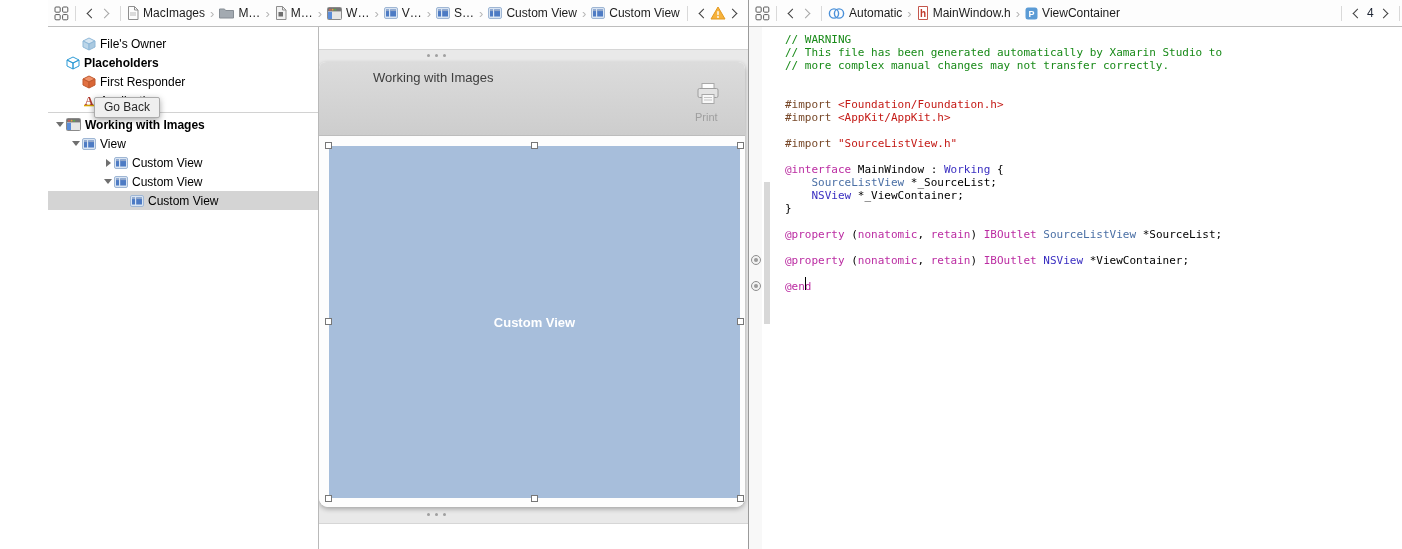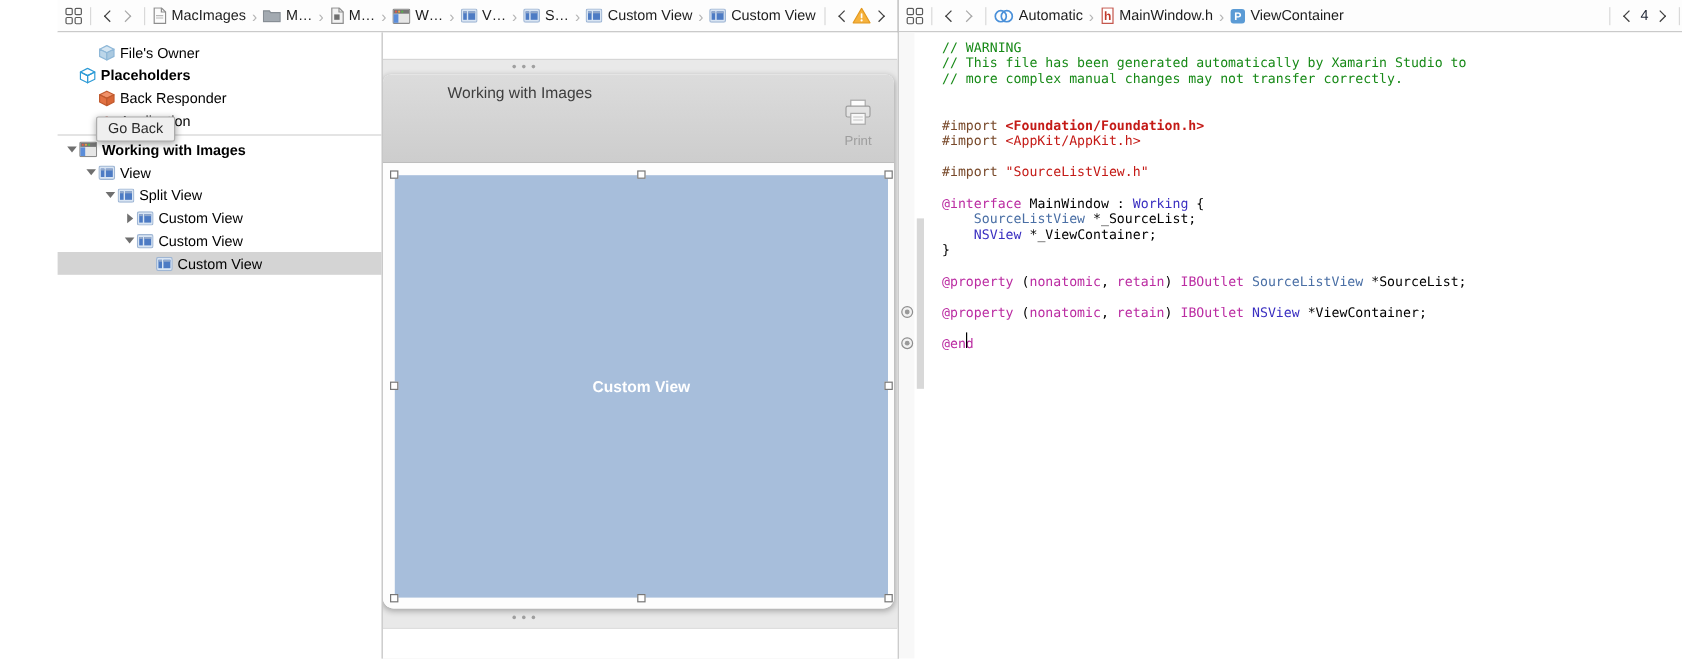--- a/index.html
+++ b/index.html
@@ -32,36 +32,36 @@
   .sidebar{width:271px;background:#fff;border-right:1px solid #b9b9b9;position:relative;box-sizing:border-box;padding-top:7px;font-size:12px;}
   .srow{height:19px;display:flex;align-items:center;white-space:nowrap;}
   .srow.bold{font-weight:bold;}
   .srow.sel{background:#d4d4d4;}
   .srow .ic{margin-right:4px;}
   .slabel{color:#000;}
   .tri{width:12px;height:10px;display:inline-flex;align-items:center;justify-content:center;flex:0 0 auto;}
   .tri.open::before{content:"";border-left:4px solid transparent;border-right:4px solid transparent;border-top:5px solid #6f6f6f;}
   .tri.closed::before{content:"";border-top:4px solid transparent;border-bottom:4px solid transparent;border-left:5px solid #6f6f6f;}
   .srow-divider{height:1px;background:#d2d2d2;margin:2px 0 2px 0;}
-  .tooltip{position:absolute;left:32px;top:70px;background:#efefef;border:1px solid #ababab;border-radius:2px;
+  .tooltip{position:absolute;left:46px;top:70px;background:#efefef;border:1px solid #ababab;border-radius:2px;
     padding:2px 9px 3px 9px;font-size:12px;color:#2a2a2a;box-shadow:0 2px 6px rgba(0,0,0,0.35);z-index:10;}
   
   .canvas{position:relative;flex:1;background:#e9e9e9;overflow:hidden;}
   .band-top{position:absolute;left:0;top:0;right:0;height:22px;background:#fff;border-bottom:1px solid #d6d6d6;}
   .band-bottom{position:absolute;left:0;top:496px;right:0;height:26px;background:#fff;border-top:1px solid #d6d6d6;}
   .dots{position:absolute;left:108px;display:flex;gap:5px;}
   .dots span{width:3px;height:3px;border-radius:50%;background:#a0a0a0;display:block;}
   .dots-top{top:27px;}
   .dots-bottom{top:486px;}
   .ibwindow{position:absolute;left:0;top:35px;width:426px;height:445px;border-radius:7px 7px 9px 9px;
     box-shadow:0 2px 5px rgba(0,0,0,0.3);background:#fff;}
   .titlebar{position:relative;height:73px;border-radius:7px 7px 0 0;background:linear-gradient(#dcdcdc,#cdcdcd);
     border-bottom:1px solid #bdbdbd;}
   .wtitle{position:absolute;left:54px;top:8px;font-size:13px;color:#3e3e3e;}
-  .printitem{position:absolute;right:10px;top:20px;width:40px;text-align:center;}
+  .printitem{position:absolute;right:10px;top:20px;width:40px;}
   .plabel{font-size:11px;color:#9e9e9e;margin-top:1px;}
   .wcontent{position:absolute;left:0;top:74px;right:0;bottom:0;background:#fdfdfd;border-radius:0 0 9px 9px;}
   .customview{position:absolute;left:10px;top:10px;width:411px;height:352px;background:#a7bedb;
     display:flex;align-items:center;justify-content:center;}
   .cvlabel{color:#fff;font-weight:bold;font-size:13px;}
   .h{position:absolute;width:7px;height:7px;background:#fff;border:1px solid #777;box-sizing:border-box;z-index:5;}
   .h-tl{left:-4px;top:-4px;} .h-tc{left:calc(50% - 4px);top:-4px;} .h-tr{right:-4px;top:-4px;}
   .h-ml{left:-4px;top:calc(50% - 4px);} .h-mr{right:-4px;top:calc(50% - 4px);}
   .h-bl{left:-4px;bottom:-4px;} .h-bc{left:calc(50% - 4px);bottom:-4px;} .h-br{right:-4px;bottom:-4px;}
   
@@ -250,21 +250,21 @@
               <span class="tri"></span>
               <span class="ic">
                 <svg width="14" height="14" viewBox="0 0 14 14">
                   <g stroke="#c05a2e" stroke-linejoin="round">
                     <polygon points="7,1 13,4 7,7 1,4" fill="#f0926a"></polygon>
                     <polygon points="1,4 7,7 7,13 1,10" fill="#e27142"></polygon>
                     <polygon points="13,4 7,7 7,13 13,10" fill="#d96636"></polygon>
                   </g>
                 </svg>
               </span>
-              <span class="slabel">Back Responder</span>
+              <span class="slabel">First Responder</span>
             </div>
             <div class="srow" style="padding-left:22px">
               <span class="tri"></span>
               <span class="ic">
                 <svg width="14" height="13" viewBox="0 0 14 13">
                   <line x1="2" y1="11.5" x2="12" y2="11.5" stroke="#d8a303" stroke-width="1.6"></line>
                   <text x="7" y="11" text-anchor="middle" font-size="12" font-weight="bold" fill="#b03a2e" font-family="Liberation Serif,serif">A</text>
                 </svg>
               </span>
               <span class="slabel">Application</span>
@@ -289,33 +289,20 @@
               <span class="ic">
                 <svg width="14" height="12" viewBox="0 0 14 12">
                   <rect x="0.5" y="0.5" width="13" height="11" rx="1.5" fill="#d9e5f3" stroke="#9fb6d4"></rect>
                   <rect x="2" y="2.5" width="3" height="7" fill="#4d7bc4"></rect>
                   <rect x="2" y="2.5" width="3" height="1.6" fill="#93a9cb"></rect>
                   <rect x="6.2" y="2.5" width="5.8" height="7" fill="#4d7bc4"></rect>
                   <rect x="6.2" y="2.5" width="5.8" height="1.6" fill="#93a9cb"></rect>
                 </svg>
               </span>
               <span class="slabel">View</span>
-            </div>
-            <div class="srow" style="padding-left:38px">
-              <span class="tri open"></span>
-              <span class="ic">
-                <svg width="14" height="12" viewBox="0 0 14 12">
-                  <rect x="0.5" y="0.5" width="13" height="11" rx="1.5" fill="#d9e5f3" stroke="#9fb6d4"></rect>
-                  <rect x="2" y="2.5" width="3" height="7" fill="#4d7bc4"></rect>
-                  <rect x="2" y="2.5" width="3" height="1.6" fill="#93a9cb"></rect>
-                  <rect x="6.2" y="2.5" width="5.8" height="7" fill="#4d7bc4"></rect>
-                  <rect x="6.2" y="2.5" width="5.8" height="1.6" fill="#93a9cb"></rect>
-                </svg>
-              </span>
-              <span class="slabel">Split View</span>
             </div>
             <div class="srow" style="padding-left:54px">
               <span class="tri closed"></span>
               <span class="ic">
                 <svg width="14" height="12" viewBox="0 0 14 12">
                   <rect x="0.5" y="0.5" width="13" height="11" rx="1.5" fill="#d9e5f3" stroke="#9fb6d4"></rect>
                   <rect x="2" y="2.5" width="3" height="7" fill="#4d7bc4"></rect>
                   <rect x="2" y="2.5" width="3" height="1.6" fill="#93a9cb"></rect>
                   <rect x="6.2" y="2.5" width="5.8" height="7" fill="#4d7bc4"></rect>
                   <rect x="6.2" y="2.5" width="5.8" height="1.6" fill="#93a9cb"></rect>
@@ -472,21 +459,21 @@
       <div class="gutterbg"></div>
       <div class="changebar"></div>
       <div class="well well-1"></div>
       <div class="well well-2"></div>
       <div class="codewrap" id="code-lines">
           <div class="code-line"><span style="color: rgb(24, 138, 24);">// WARNING</span></div>
           <div class="code-line"><span style="color: rgb(24, 138, 24);">// This file has been generated automatically by Xamarin Studio to</span></div>
           <div class="code-line"><span style="color: rgb(24, 138, 24);">// more complex manual changes may not transfer correctly.</span></div>
           <div class="code-line"></div>
           <div class="code-line"></div>
-          <div class="code-line"><span style="color: rgb(120, 73, 42);">#import</span><span style="color: rgb(0, 0, 0);"> </span><span style="color: rgb(196, 26, 22); font-weight: bold;">&lt;Foundation/Foundation.h&gt;</span></div>
+          <div class="code-line"><span style="color: rgb(120, 73, 42);">#import</span><span style="color: rgb(0, 0, 0);"> </span><span style="color: rgb(196, 26, 22);">&lt;Foundation/Foundation.h&gt;</span></div>
           <div class="code-line"><span style="color: rgb(120, 73, 42);">#import</span><span style="color: rgb(0, 0, 0);"> </span><span style="color: rgb(196, 26, 22);">&lt;AppKit/AppKit.h&gt;</span></div>
           <div class="code-line"></div>
           <div class="code-line"><span style="color: rgb(120, 73, 42);">#import</span><span style="color: rgb(0, 0, 0);"> </span><span style="color: rgb(196, 26, 22);">"SourceListView.h"</span></div>
           <div class="code-line"></div>
           <div class="code-line"><span style="color: rgb(187, 44, 162);">@interface</span><span style="color: rgb(0, 0, 0);"> MainWindow : </span><span style="color: rgb(58, 47, 193);">Working</span><span style="color: rgb(0, 0, 0);"> {</span></div>
           <div class="code-line"><span style="color: rgb(0, 0, 0);">    </span><span style="color: rgb(74, 111, 165);">SourceListView</span><span style="color: rgb(0, 0, 0);"> *_SourceList;</span></div>
           <div class="code-line"><span style="color: rgb(0, 0, 0);">    </span><span style="color: rgb(58, 47, 193);">NSView</span><span style="color: rgb(0, 0, 0);"> *_ViewContainer;</span></div>
           <div class="code-line"><span style="color: rgb(0, 0, 0);">}</span></div>
           <div class="code-line"></div>
           <div class="code-line"><span style="color: rgb(187, 44, 162);">@property</span><span style="color: rgb(0, 0, 0);"> (</span><span style="color: rgb(187, 44, 162);">nonatomic</span><span style="color: rgb(0, 0, 0);">, </span><span style="color: rgb(187, 44, 162);">retain</span><span style="color: rgb(0, 0, 0);">) </span><span style="color: rgb(187, 44, 162);">IBOutlet</span><span style="color: rgb(0, 0, 0);"> </span><span style="color: rgb(74, 111, 165);">SourceListView</span><span style="color: rgb(0, 0, 0);"> *SourceList;</span></div>

